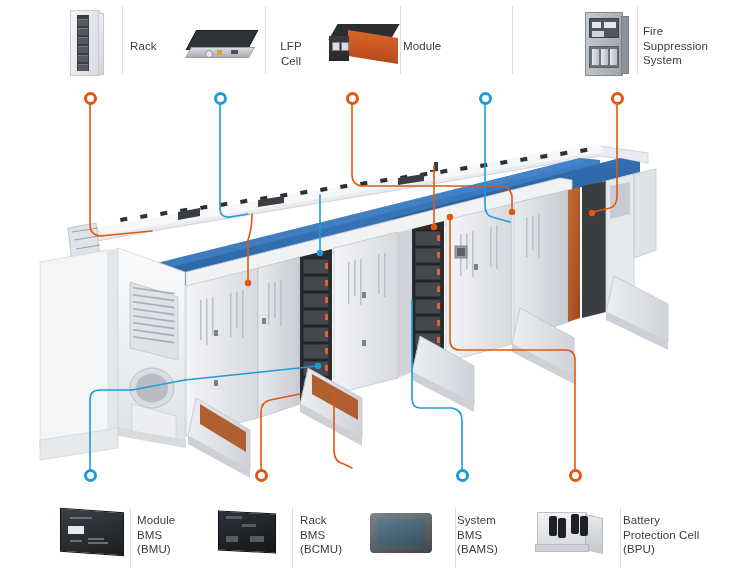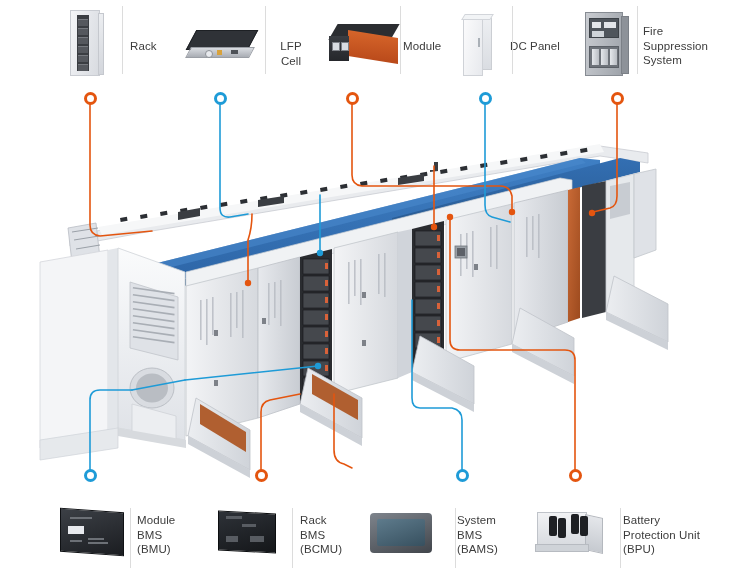--- a/index.html
+++ b/index.html
@@ -415,31 +415,20 @@
             <div class="side"></div>
             <div class="front"></div>
             <div class="term a"></div>
             <div class="term b"></div>
           </div>
       </div>
       <div class="legend-label" style="left:78px;top:39px;">Module</div>
     </div>
     <div class="divider" style="left:400px;top:6px;height:68px;"></div>
 
-    <div class="legend-item" style="left:455px;width:130px;">
-      <div class="legend-thumb" style="left:8px;top:12px;">
-        <div class="thumb t-panel">
-            <div class="side"></div>
-            <div class="face"></div>
-            <div class="cap"></div>
-            <div class="handle"></div>
-          </div>
-      </div>
-      <div class="legend-label" style="left:55px;top:39px;">DC Panel</div>
-    </div>
     <div class="divider" style="left:512px;top:6px;height:68px;"></div>
 
     <div class="legend-item" style="left:575px;width:175px;">
       <div class="legend-thumb" style="left:10px;top:10px;">
         <div class="thumb t-fire">
           <div class="body"></div>
             <div class="side"></div>
             <div class="scr"></div>
           <div class="sb" style="left:7px;top:12px;width:9px;"></div>
           <div class="sb" style="left:19px;top:12px;width:12px;"></div>
@@ -522,19 +511,19 @@
           <div class="back"></div>
             <div class="side"></div>
             <div class="base"></div>
           <div class="bk" style="left:18px;top:6px;"></div>
           <div class="bk" style="left:27px;top:8px;"></div>
           <div class="bk2" style="left:40px;top:4px;"></div>
           <div class="bk2" style="left:49px;top:6px;"></div>
         </div>
       </div>
       <div class="legend-label" style="left:98px;top:13px;">Battery
-Protection Unit
+Protection Cell
 (BPU)</div>
     </div>
     <div class="divider" style="left:620px;top:8px;height:60px;"></div>
   </div>
 
 </div>
 
 </body></html>

